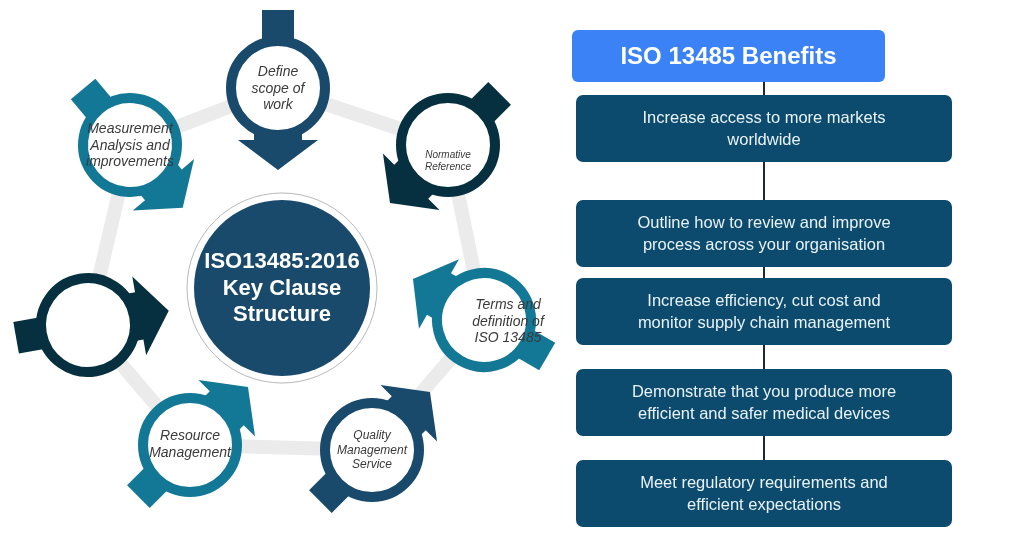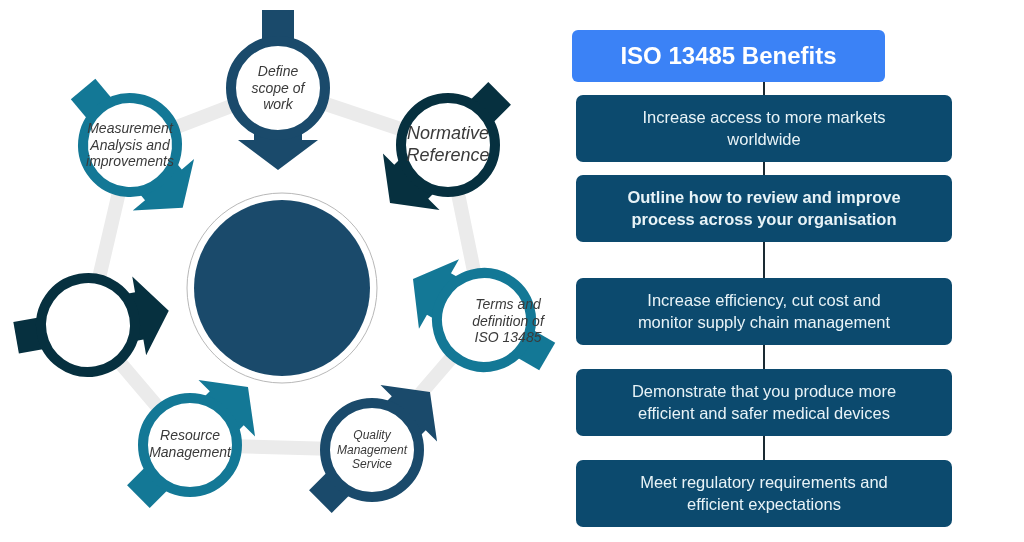--- a/index.html
+++ b/index.html
@@ -60,25 +60,28 @@
       <polygon points="106,185 154,185 154,197 170,197 130,227 90,197 106,197" fill="#137896"></polygon>
       <circle cx="130" cy="145" r="47" fill="#fff" stroke="#137896" stroke-width="10"></circle>
     </g>
 
     <g>
       <circle cx="282" cy="288" r="95" fill="#fff" stroke="#b8b8b8" stroke-width="1"></circle>
       <circle cx="282" cy="288" r="88" fill="#1a4a6b"></circle>
     </g>
   </svg>
 
+  <div class="center-label" style="left:192px;top:228px;width:180px;height:120px;">ISO13485:2016
+Key Clause
+Structure</div>
 
   <div class="node-label" style="left:238px;top:52px;width:80px;height:72px;font-size:14px;">Define
 scope of
 work</div>
-  <div class="node-label" style="left:406px;top:118px;width:84px;height:54px;font-size:18px;">Normative
+  <div class="node-label" style="left:406px;top:134px;width:84px;height:54px;font-size:10px;">Normative
 Reference</div>
   <div class="node-label" style="left:464px;top:285px;width:88px;height:72px;font-size:14px;">Terms and
 definition of
 ISO 13485</div>
   <div class="node-label" style="left:326px;top:414px;width:92px;height:72px;font-size:12px;">Quality
 Management
 Service</div>
   <div class="node-label" style="left:144px;top:416px;width:92px;height:56px;font-size:14px;">Resource
 Management</div>
   <div class="node-label" style="left:84px;top:115px;width:92px;height:60px;font-size:14px;">Measurement
@@ -86,21 +89,21 @@
 improvements</div>
 </div>
 
 <div>
   <div class="connector" style="top:82px;height:440px;"></div>
 
   <div class="benefits-title">ISO 13485 Benefits</div>
 
   <div class="benefit-box" style="top:95px;">Increase access to more markets
 worldwide</div>
-  <div class="benefit-box" style="top:175px;font-weight:bold;">Outline how to review and improve
+  <div class="benefit-box" style="top:200px;">Outline how to review and improve
 process across your organisation</div>
   <div class="benefit-box" style="top:278px;text-align:center;">Increase efficiency, cut cost and
 monitor supply chain management</div>
   <div class="benefit-box" style="top:369px;">Demonstrate that you produce more
 efficient and safer medical devices</div>
   <div class="benefit-box" style="top:460px;">Meet regulatory requirements and
 efficient expectations</div>
 </div>
 
 </body></html>

